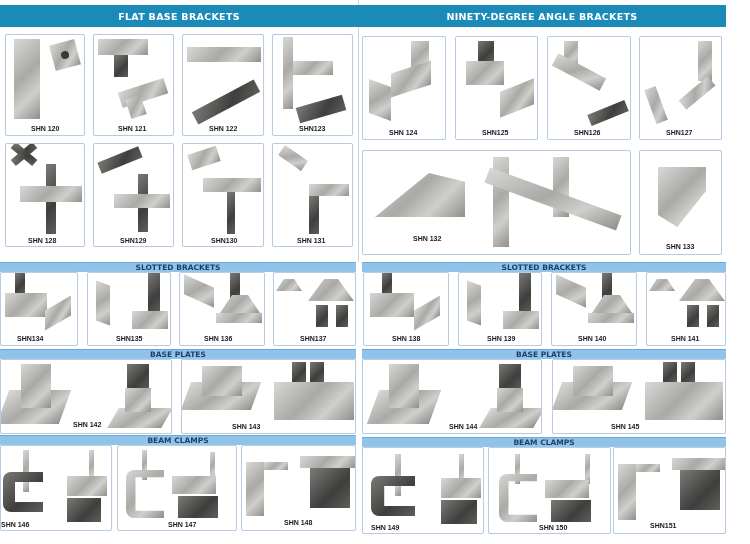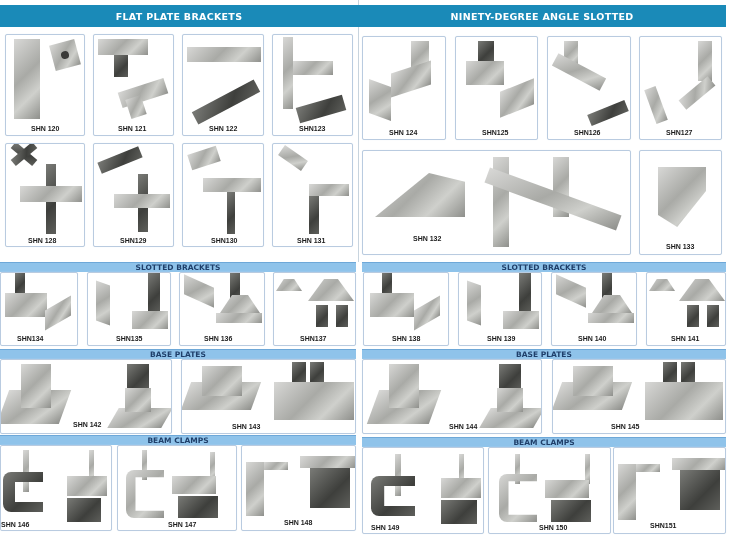--- a/index.html
+++ b/index.html
@@ -30,21 +30,21 @@
   }
   .art { position: absolute; }
   .metal { background: linear-gradient(135deg, #d8d8d6 0%, #a9aaa6 45%, #cfd0cc 70%, #8e8f8b 100%); }
   .metal-dark { background: linear-gradient(135deg, #7a7b77 0%, #3e3f3c 60%, #5e5f5b 100%); }
   .hole { position: absolute; border-radius: 50%; background: #3a3a38; }
 </style>
 </head>
 <body>
 
 <div class="hdr-main" style="left:0;top:5px;width:358px;height:22px;">
-  <span>FLAT PLATE BRACKETS</span>
+  <span>FLAT BASE BRACKETS</span>
 </div>
 
 <div class="card" style="left:5px;top:34px;width:80px;height:102px;">
   <div class="art metal" style="left:8px;top:4px;width:26px;height:80px;"></div>
   <div class="art metal" style="left:46px;top:7px;width:26px;height:26px;transform:rotate(-15deg);">
       <div class="hole" style="left:9px;top:9px;width:8px;height:8px;"></div>
     </div>
   <div class="card-label" style="left:25px;top:90px;">SHN 120</div>
 </div>
 <div class="card" style="left:93px;top:34px;width:81px;height:102px;">
@@ -87,21 +87,21 @@
 </div>
 <div class="card" style="left:272px;top:143px;width:81px;height:104px;">
   <div class="art metal" style="left:6px;top:8px;width:28px;height:12px;transform:rotate(35deg);"></div>
   <div class="art metal" style="left:36px;top:40px;width:40px;height:12px;"></div>
   <div class="art metal-dark" style="left:36px;top:52px;width:10px;height:38px;"></div>
   <div class="card-label" style="left:24px;top:93px;">SHN 131</div>
 </div>
 
 <div class="divider" style="left:358px;top:0;width:1px;height:262px;"></div>
 <div class="hdr-main" style="left:358px;top:5px;width:368px;height:22px;">
-  <span>NINETY-DEGREE ANGLE SLOTTED</span>
+  <span>NINETY-DEGREE ANGLE BRACKETS</span>
 </div>
 
 <div class="card" style="left:362px;top:36px;width:84px;height:104px;">
   <div class="art metal" style="left:48px;top:4px;width:18px;height:34px;"></div>
   <div class="art metal" style="left:28px;top:30px;width:40px;height:24px;transform:skewY(-18deg);"></div>
   <div class="art metal" style="left:6px;top:46px;width:22px;height:34px;transform:skewY(20deg);"></div>
   <div class="card-label" style="left:26px;top:92px;">SHN 124</div>
 </div>
 <div class="card" style="left:455px;top:36px;width:83px;height:104px;">
   <div class="art metal-dark" style="left:22px;top:4px;width:16px;height:20px;"></div>

